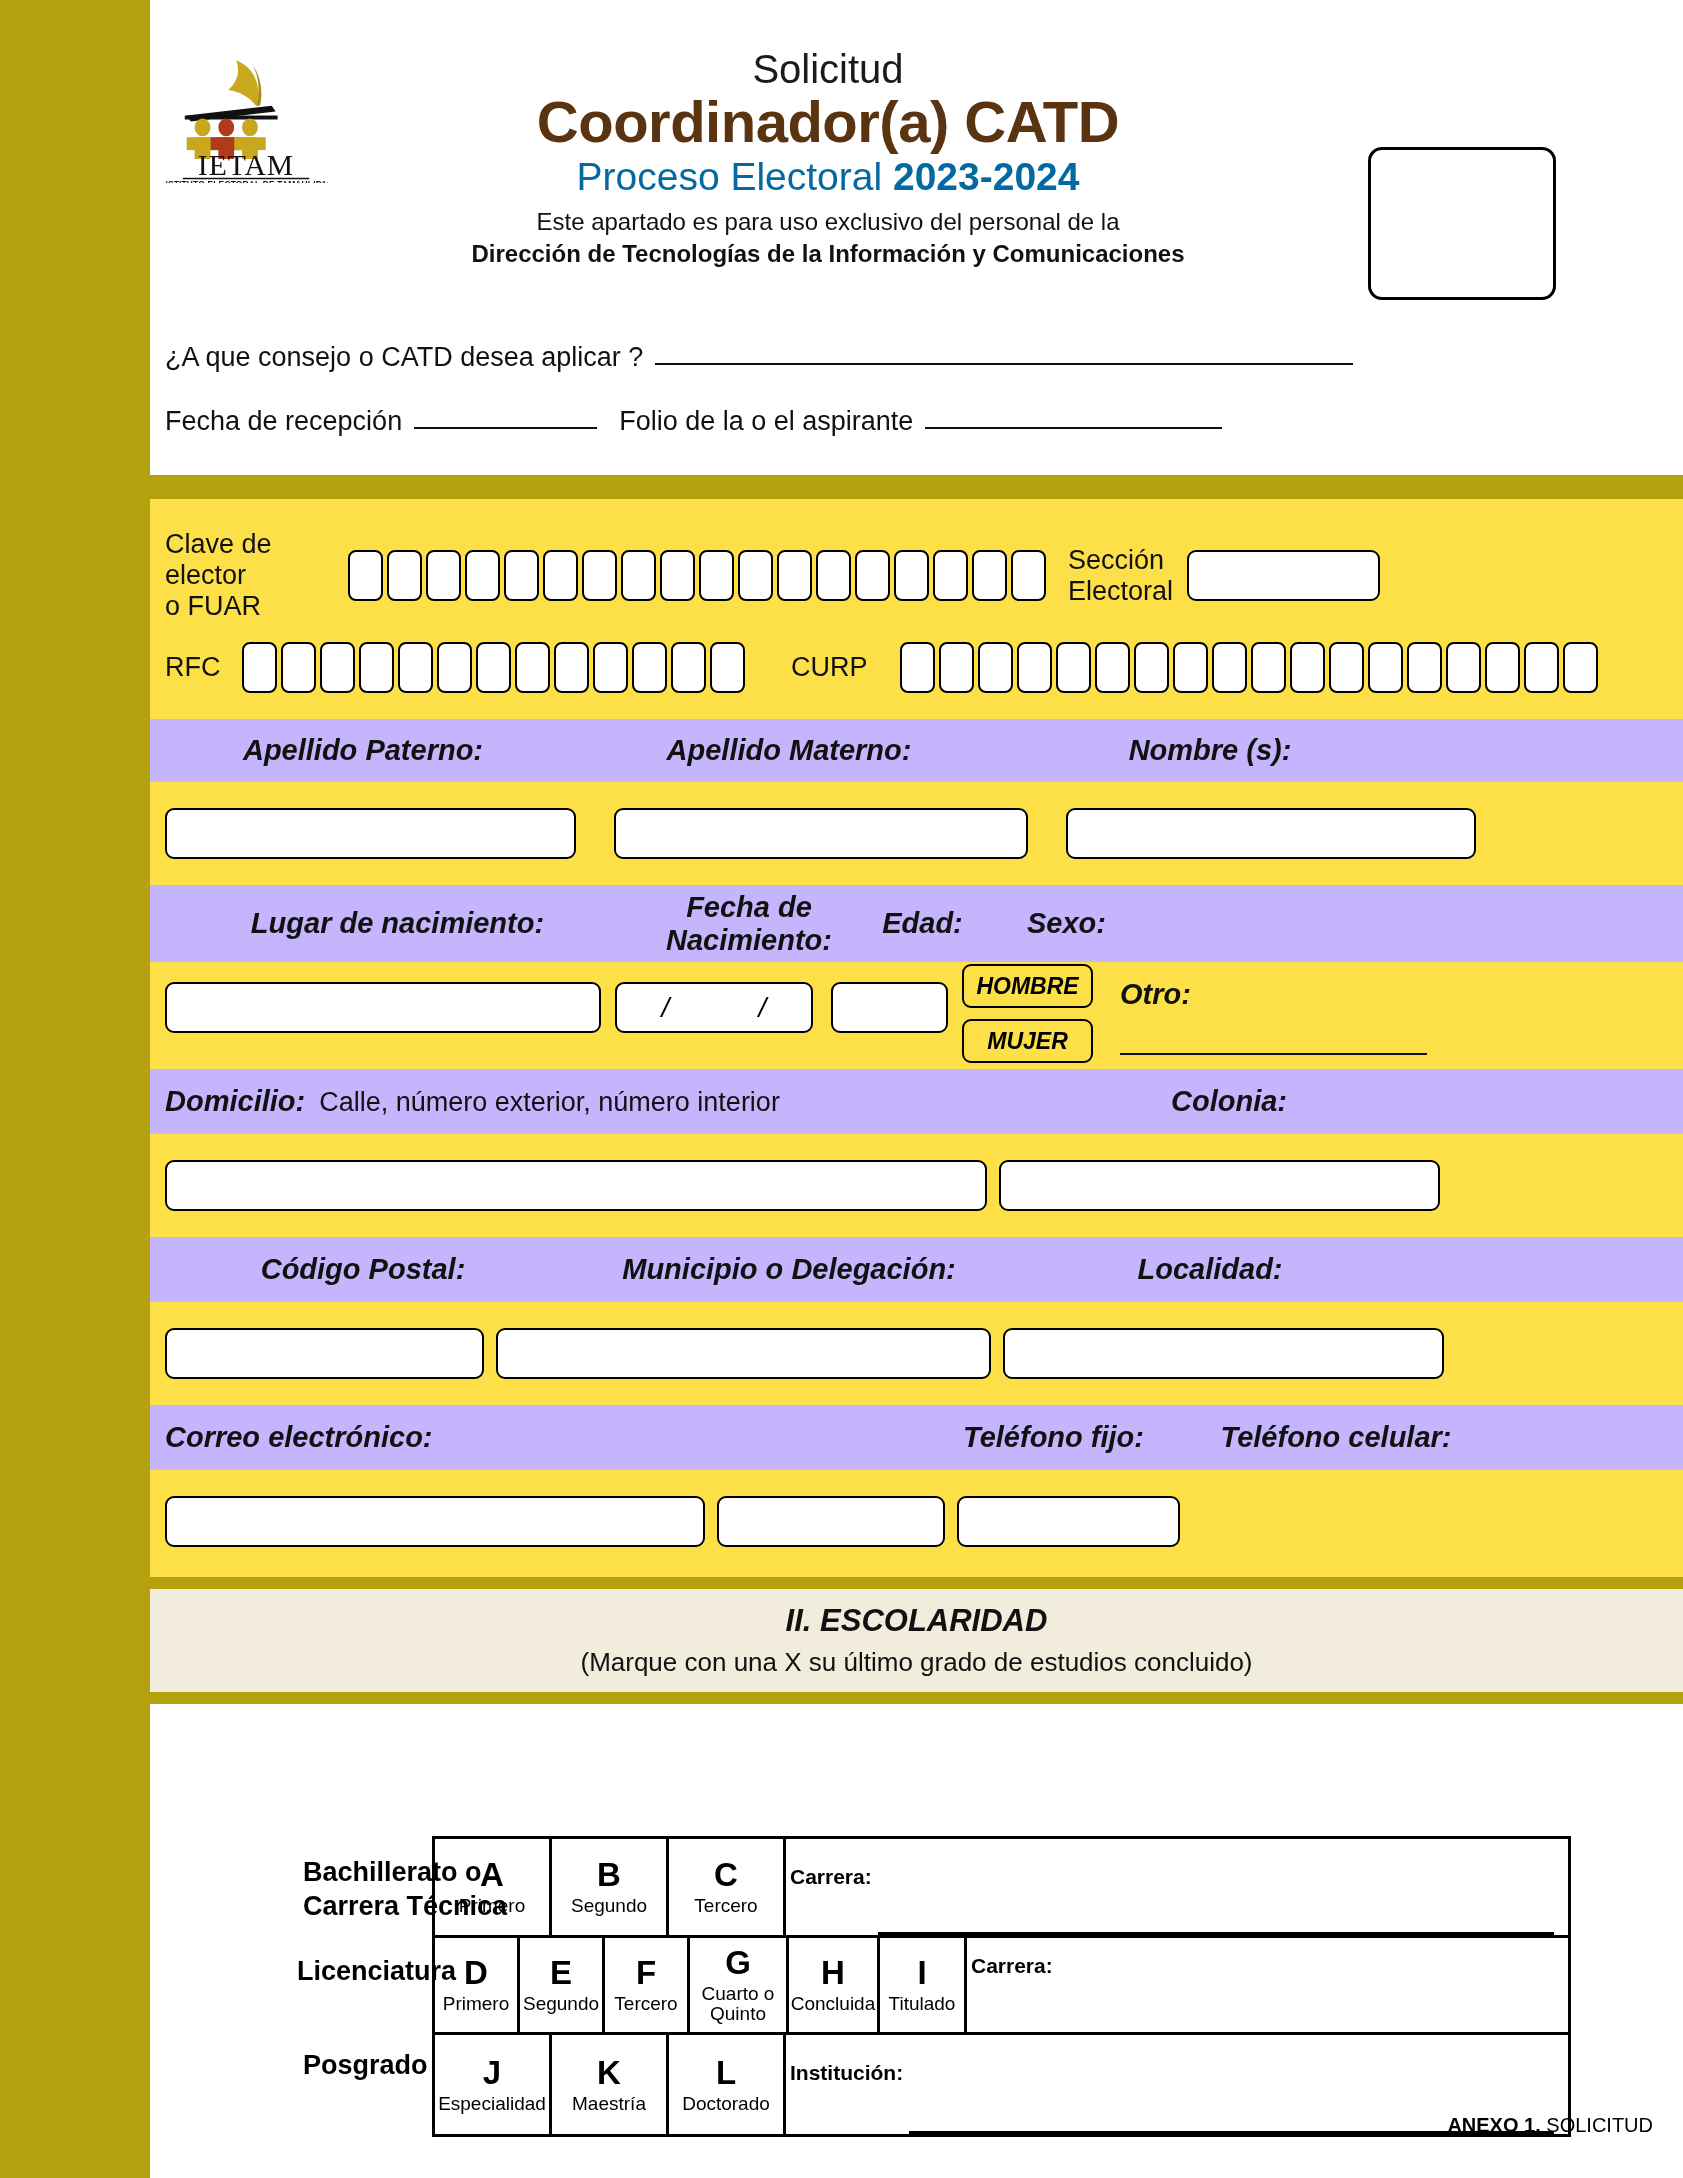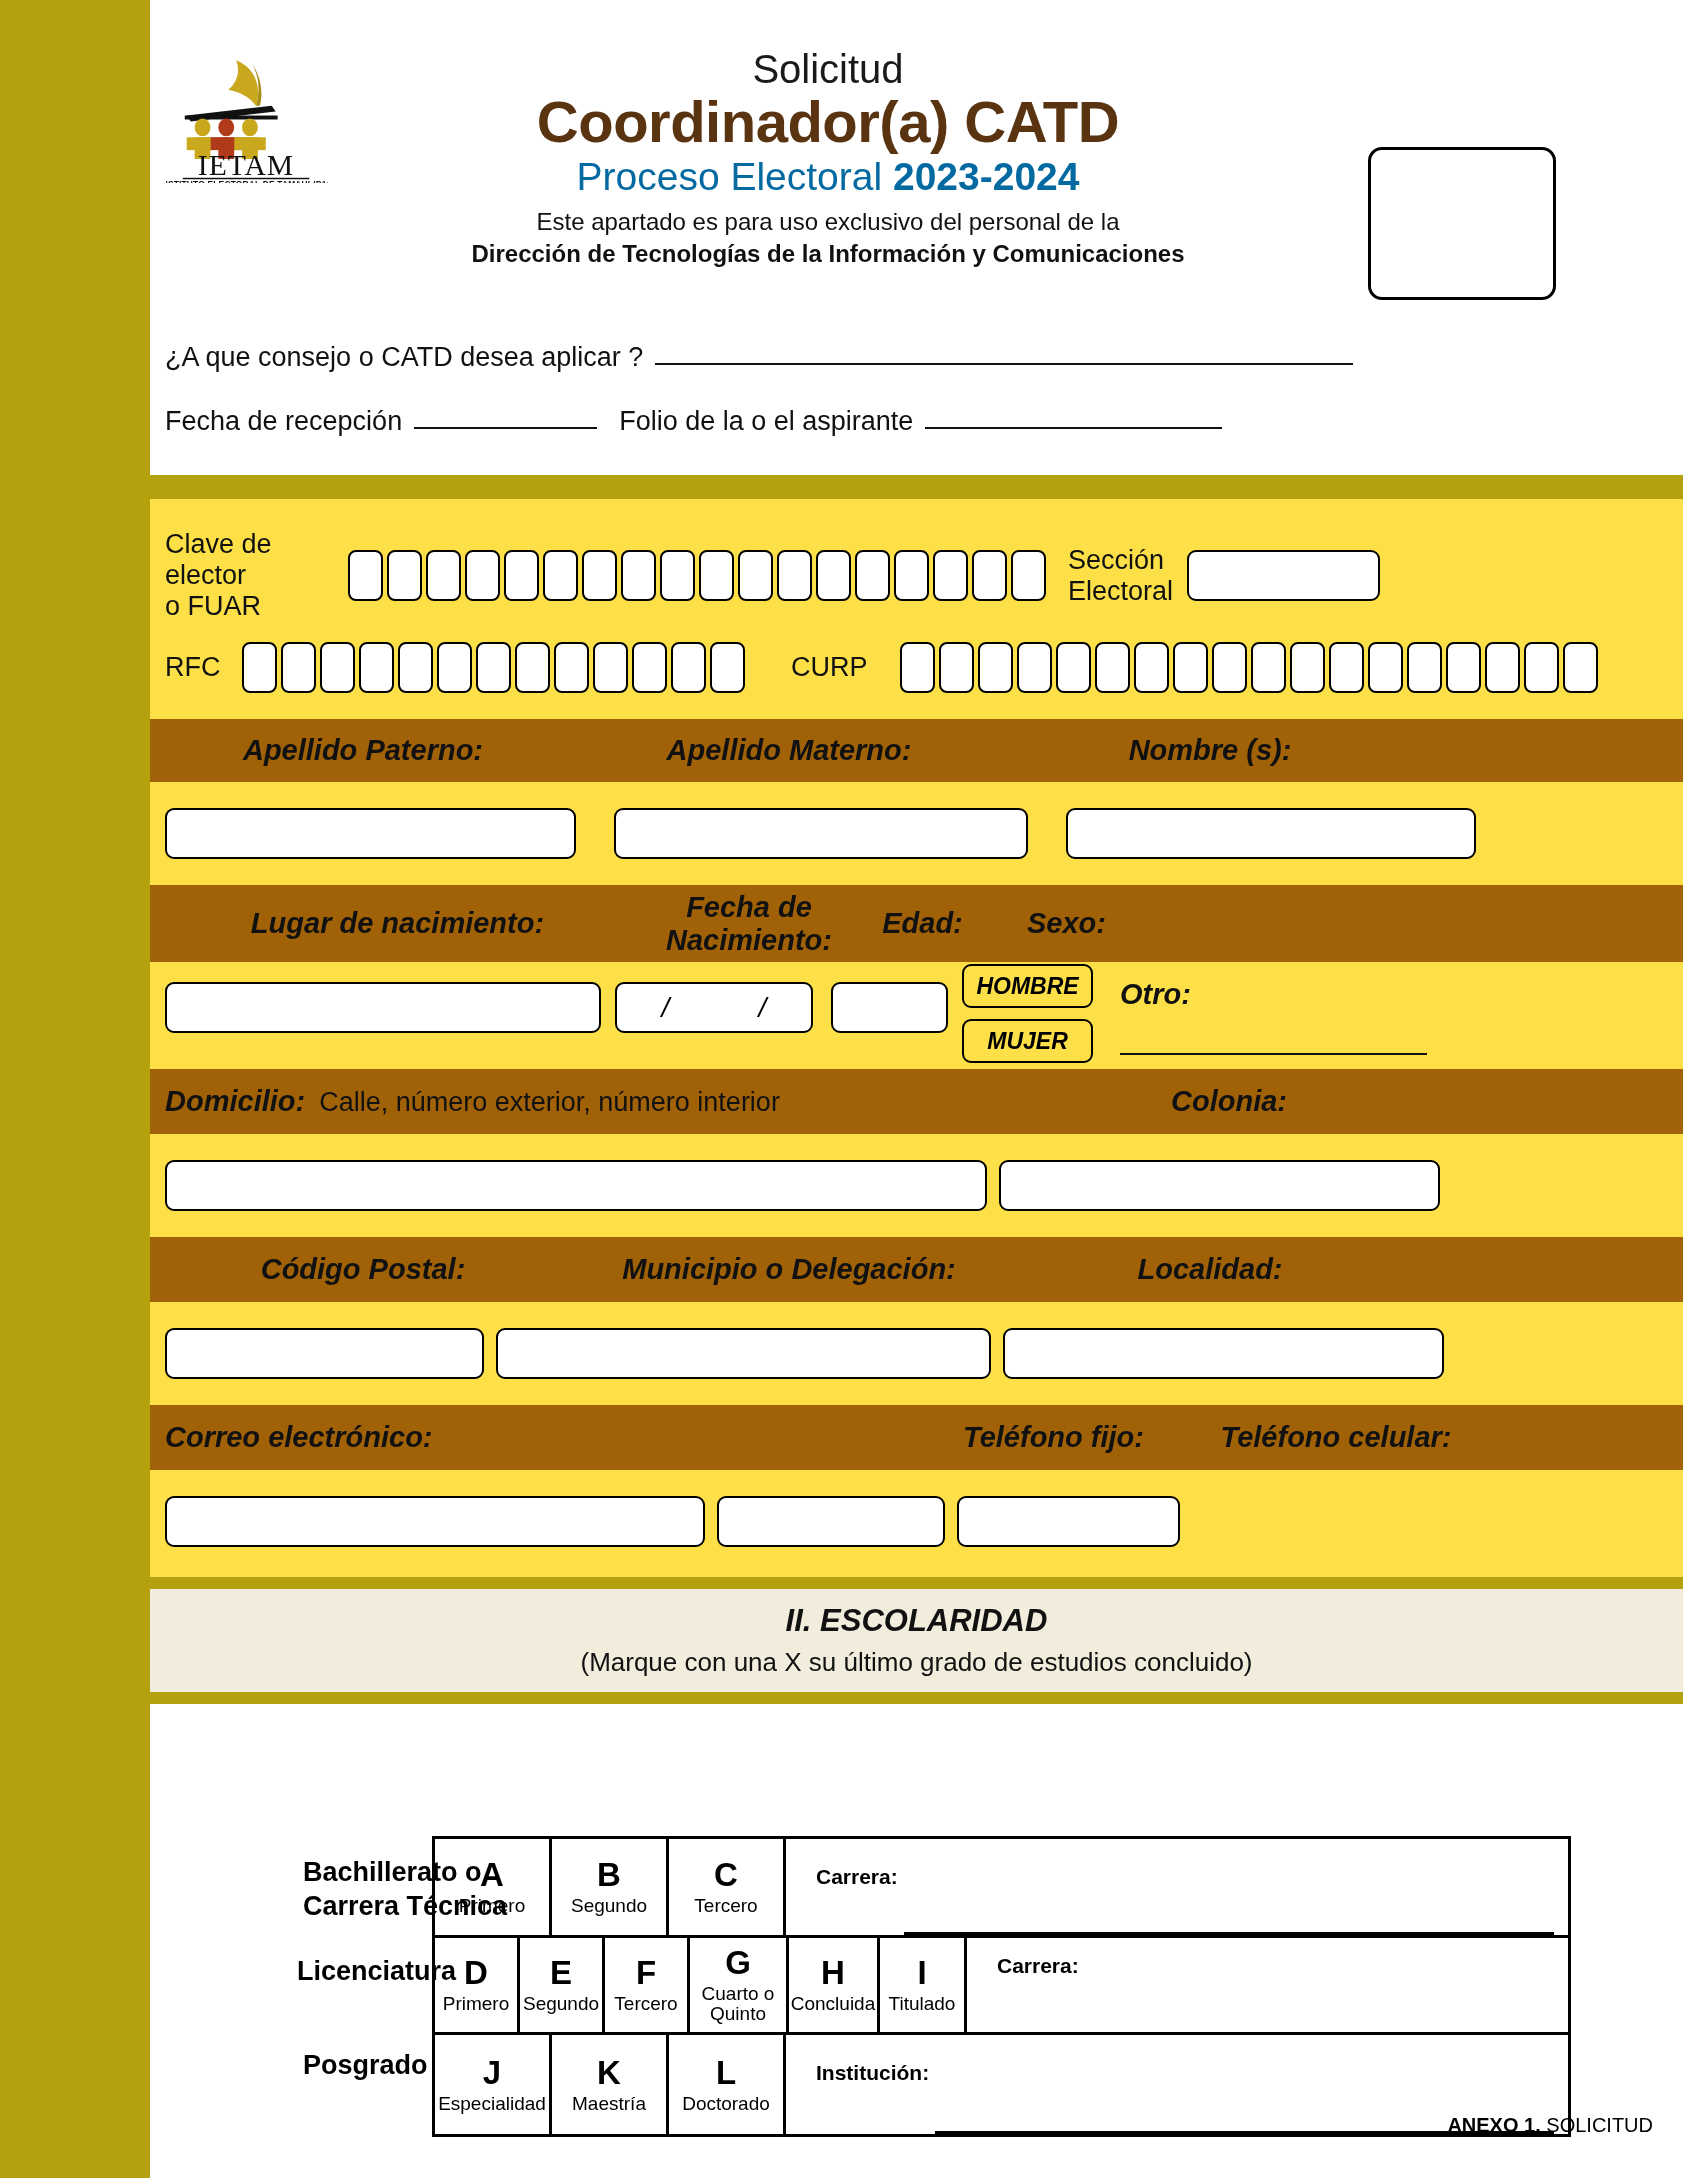--- a/index.html
+++ b/index.html
@@ -59,21 +59,21 @@
   .band-wrap{ position:relative; }
   .gold-bar{ height:12px; background:#b5a00d; }
   .cream{ background:#f2ecdd; }
   .section-title{
     text-align:center; font-weight:bold; font-style:italic;
     font-size:31px; color:#111; padding:14px 0 14px;
   }
   .section-sub{ text-align:center; font-size:26px; color:#111; padding-bottom:14px; margin-top:-6px; }
 
   
-  .rowlabels{ background:#a16207; display:flex; align-items:center; }
+  .rowlabels{ background:#c4b5fd; display:flex; align-items:center; }
 
   .lbl-i{ font-weight:bold; font-style:italic; font-size:29px; color:#111; }
   .lbl-n{ font-size:27px; color:#111; }
 
   
   .fbox{ border:2px solid #000; border-radius:9px; background:#fff; height:51px; }
   .cellbox{ border:2px solid #000; border-radius:8px; background:#fff;
             width:35px; height:51px; }
   .cellrow{ display:flex; gap:4px; }
 
@@ -81,21 +81,21 @@
 
   
   .esc-table{ position:absolute; left:282px; top:1836px; width:1139px; border:3px solid #000; }
   .esc-row{ display:flex; border-bottom:3px solid #000; }
   .esc-row:last-child{ border-bottom:none; }
   .esc-cell{ border-right:3px solid #000; display:flex; flex-direction:column;
              align-items:center; justify-content:center; padding:6px 4px; }
   .esc-cell:last-child{ border-right:none; }
   .esc-letter{ font-size:33px; font-weight:bold; color:#000; line-height:1; }
   .esc-sub{ font-size:19px; color:#000; line-height:1.05; text-align:center; margin-top:5px; }
-  .esc-side{ flex:1; display:flex; align-items:flex-start; padding:14px 14px 0 30px; }
+  .esc-side{ flex:1; display:flex; align-items:flex-start; padding:14px 14px 0 4px; }
   .esc-side-lbl{ font-size:21px; font-weight:bold; color:#000; white-space:nowrap; }
   .esc-side-rule{ flex:1; border-bottom:3px solid #000; margin-left:6px; align-self:flex-end; }
   .esc-rowlabel{ position:absolute; font-size:27px; font-weight:bold; color:#000; line-height:1.25; }
 
   .footer{ position:absolute; right:30px; top:2114px; font-size:20px; color:#000; }
   .footer b{ font-weight:bold; }
 </style>
 </head>
 <body>
 

